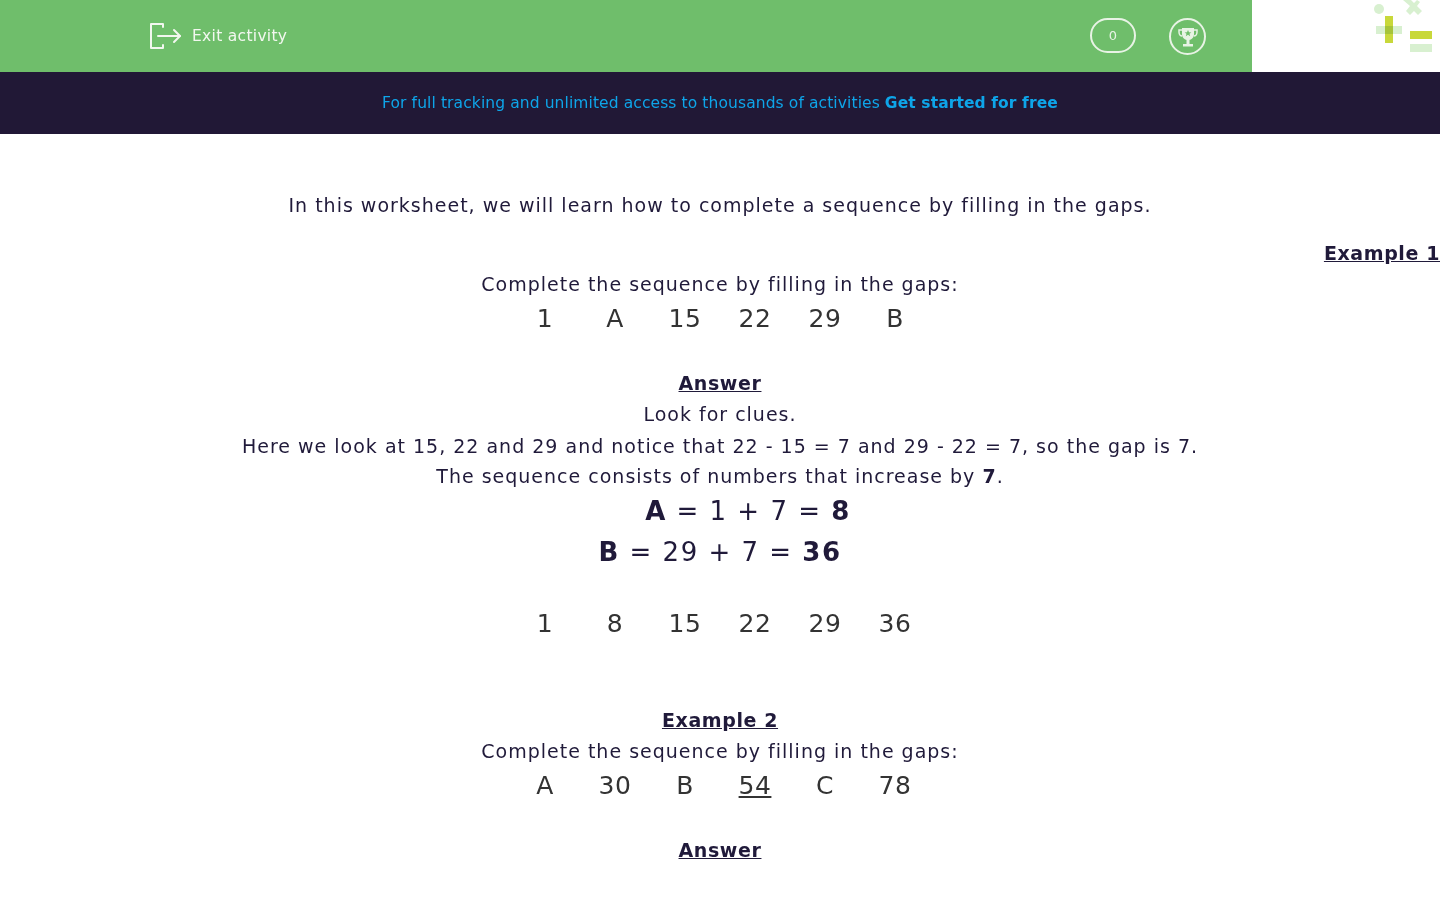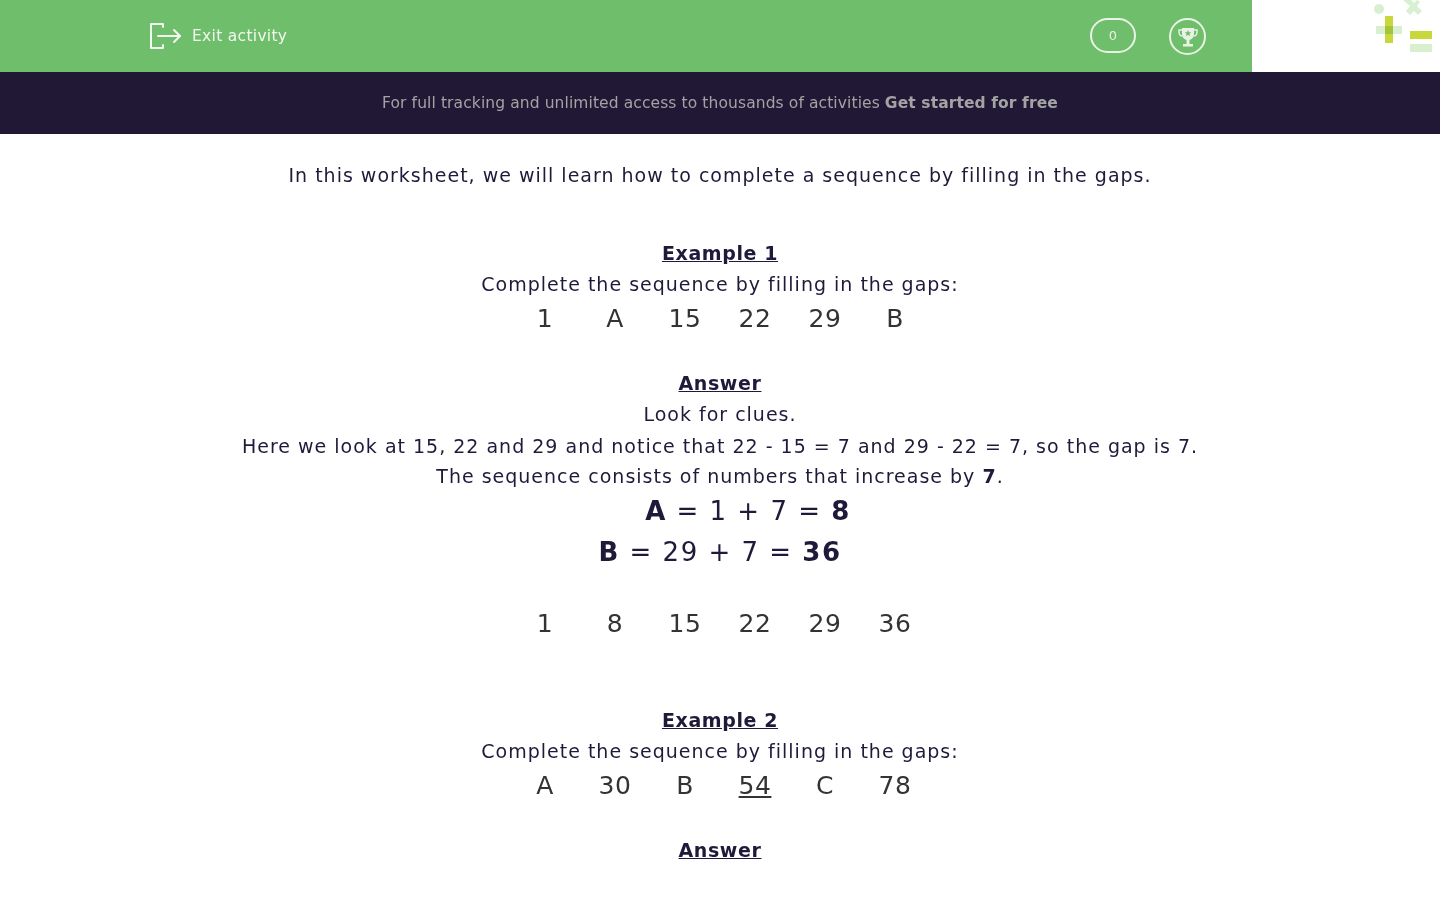--- a/index.html
+++ b/index.html
@@ -27,21 +27,21 @@
   }
   .trophy {
     position: absolute; left: 1169px; top: 18px; width: 37px; height: 37px;
     border: 2px solid #e8f3e5; border-radius: 50%;
     display: flex; align-items: center; justify-content: center;
   }
   .logo { position: absolute; left: 1370px; top: 0; width: 70px; height: 56px; }
 
   .banner {
     position: absolute; left: 0; top: 72px; width: 1440px; height: 62px;
-    background: #211836; color: #a3a3a3;
+    background: #211836; color: #0ea5e9;
     display: flex; align-items: center; justify-content: center;
     font-size: 15.5px; letter-spacing: 0.1px;
   }
   .banner .cta { font-weight: bold; margin-left: 5px; cursor: pointer; }
 
   .content { position: absolute; left: 0; top: 134px; width: 1440px; text-align: center; }
   .line { position: absolute; left: 0; width: 1440px; text-align: center; font-size: 19px; letter-spacing: 1px; color: #201a3a; }
   .heading { font-weight: bold; text-decoration: underline; letter-spacing: 0.6px; }
   .seq { position: absolute; left: 0; width: 1440px; height: 34px; }
   .seq span {
@@ -88,23 +88,23 @@
     <rect x="40" y="44" width="22" height="8" fill="#d8f0d0"></rect>
   </svg>
 </div>
 
 <div class="banner">
   <span>For full tracking and unlimited access to thousands of activities</span>
   <span class="cta">Get started for free</span>
 </div>
 
 <div class="content">
-  <div class="line" style="top:30px;">In this worksheet, we will learn how to complete a sequence by filling in the gaps.</div>
+  <div class="line" style="top:60px;">In this worksheet, we will learn how to complete a sequence by filling in the gaps.</div>
 
-  <div class="line heading" style="top:108px;">Example 1</div>
+  <div class="line heading" style="top:108px;text-align:right;">Example 1</div>
   <div class="line" style="top:139px;">Complete the sequence by filling in the gaps:</div>
   <div class="seq" style="top:170px;">
     <span style="left:545px;">1</span>
     <span style="left:615px;">A</span>
     <span style="left:685px;">15</span>
     <span style="left:755px;">22</span>
     <span style="left:825px;">29</span>
     <span style="left:895px;">B</span>
   </div>
 

